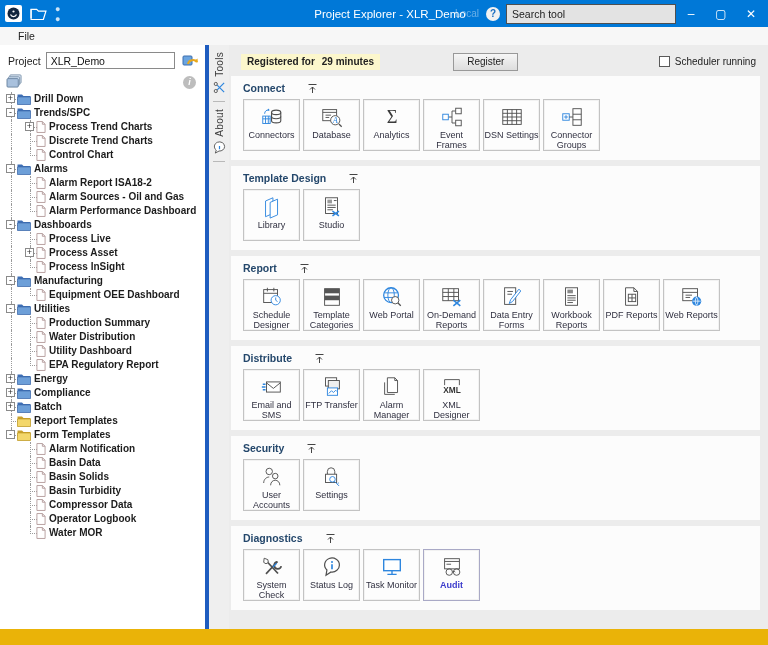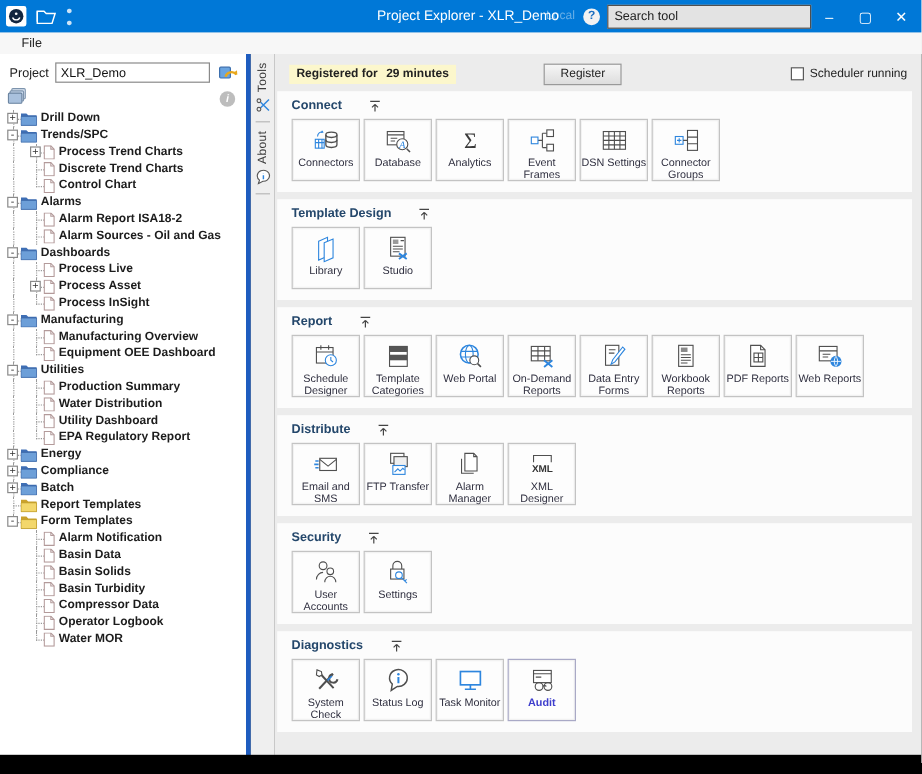--- a/index.html
+++ b/index.html
@@ -19,21 +19,21 @@
   .tb-search { width:170px; height:20px; background:#e3e3e3; border:1px solid #4f4f4f; font-size:10.5px; padding:0 5px; color:#111; font-family:inherit; }
   .tb-search::placeholder { color:#222; opacity:1; }
   .win-btn { width:30px; height:27px; color:#fff; font-size:12px; display:flex; align-items:center; justify-content:center; }
   .win-btn.close { margin-right:2px; }
 
   
   .menubar { height:18px; background:#f7f7f7; display:flex; align-items:center; padding-left:18px; flex-shrink:0; }
   .menu-item { font-size:10.5px; color:#222;text-align:center; }
 
   
-  .body { flex:1; display:flex; background:#000000; }
+  .body { flex:1; display:flex; background:#eab308; }
   .left-panel { width:205px; background:#fff; height:584px; overflow:hidden; }
   .splitter { width:4px; background:#1e5cbf; height:584px; }
   .tabstrip { width:20px; height:584px; background:#efefef; display:flex; flex-direction:column; align-items:center; padding-top:4px; }
   .vtab { display:flex; flex-direction:column; align-items:center; padding:3px 0; cursor:default; }
   .vtab-label { writing-mode:vertical-rl; transform:rotate(180deg); font-size:10px; color:#3c3c3c; letter-spacing:.3px; }
   .vtab-icon { margin-top:4px; display:flex; }
   .vtab-divider { width:12px; height:1px; background:#b9b9b9; margin:4px 0; }
   .main { flex:1; background:#ececec; height:584px; overflow:hidden; padding-top:3px; }
 
   
@@ -221,20 +221,32 @@
             <span class="ticon" style="left: 36px;">
               <svg width="10" height="12" viewBox="0 0 11 13">
                 <path d="M1 .5h6l3 3V12.5H1z" fill="#fff" stroke="#b39a9a"></path>
                 <path d="M7 .5v3h3" fill="none" stroke="#b39a9a"></path>
               </svg>
             </span>
             <span class="tlabel" style="left: 49px;">Alarm Sources - Oil and Gas</span>
           </div>
           <div class="trow">
             <div class="vseg" style="left: 11px; top: 0px; height: 14px;"></div>
+            <div class="vseg" style="left: 30px; top: 0px; height: 8px;"></div>
+            <div class="hseg" style="left: 30px; width: 9px;"></div>
+            <span class="ticon" style="left: 36px;">
+              <svg width="10" height="12" viewBox="0 0 11 13">
+                <path d="M1 .5h6l3 3V12.5H1z" fill="#fff" stroke="#b39a9a"></path>
+                <path d="M7 .5v3h3" fill="none" stroke="#b39a9a"></path>
+              </svg>
+            </span>
+            <span class="tlabel" style="left: 49px;">Alarm Performance Dashboard</span>
+          </div>
+          <div class="trow">
+            <div class="vseg" style="left: 11px; top: 0px; height: 14px;"></div>
             <div class="hseg" style="left: 11px; width: 9px;"></div>
             <span class="expbox" style="left: 6px;">-</span>
             <span class="ticon" style="left: 17px;">
               <svg width="14" height="12" viewBox="0 0 14 12">
                 <path d="M.5 1.5h4.5L6.5 3h7v8.5H.5z" fill="#3f6fb5"></path>
                 <path d="M.5 4h13v7.5H.5z" fill="#6d9fd8" stroke="#3a65a5" stroke-width=".6"></path>
               </svg>
             </span>
             <span class="tlabel" style="left: 34px;">Dashboards</span>
           </div>
@@ -279,32 +291,20 @@
             <div class="vseg" style="left: 11px; top: 0px; height: 14px;"></div>
             <div class="hseg" style="left: 11px; width: 9px;"></div>
             <span class="expbox" style="left: 6px;">-</span>
             <span class="ticon" style="left: 17px;">
               <svg width="14" height="12" viewBox="0 0 14 12">
                 <path d="M.5 1.5h4.5L6.5 3h7v8.5H.5z" fill="#3f6fb5"></path>
                 <path d="M.5 4h13v7.5H.5z" fill="#6d9fd8" stroke="#3a65a5" stroke-width=".6"></path>
               </svg>
             </span>
             <span class="tlabel" style="left: 34px;">Manufacturing</span>
-          </div>
-          <div class="trow">
-            <div class="vseg" style="left: 11px; top: 0px; height: 14px;"></div>
-            <div class="vseg" style="left: 30px; top: 0px; height: 14px;"></div>
-            <div class="hseg" style="left: 30px; width: 9px;"></div>
-            <span class="ticon" style="left: 36px;">
-              <svg width="10" height="12" viewBox="0 0 11 13">
-                <path d="M1 .5h6l3 3V12.5H1z" fill="#fff" stroke="#b39a9a"></path>
-                <path d="M7 .5v3h3" fill="none" stroke="#b39a9a"></path>
-              </svg>
-            </span>
-            <span class="tlabel" style="left: 49px;">Manufacturing Overview</span>
           </div>
           <div class="trow">
             <div class="vseg" style="left: 11px; top: 0px; height: 14px;"></div>
             <div class="vseg" style="left: 30px; top: 0px; height: 8px;"></div>
             <div class="hseg" style="left: 30px; width: 9px;"></div>
             <span class="ticon" style="left: 36px;">
               <svg width="10" height="12" viewBox="0 0 11 13">
                 <path d="M1 .5h6l3 3V12.5H1z" fill="#fff" stroke="#b39a9a"></path>
                 <path d="M7 .5v3h3" fill="none" stroke="#b39a9a"></path>
               </svg>

